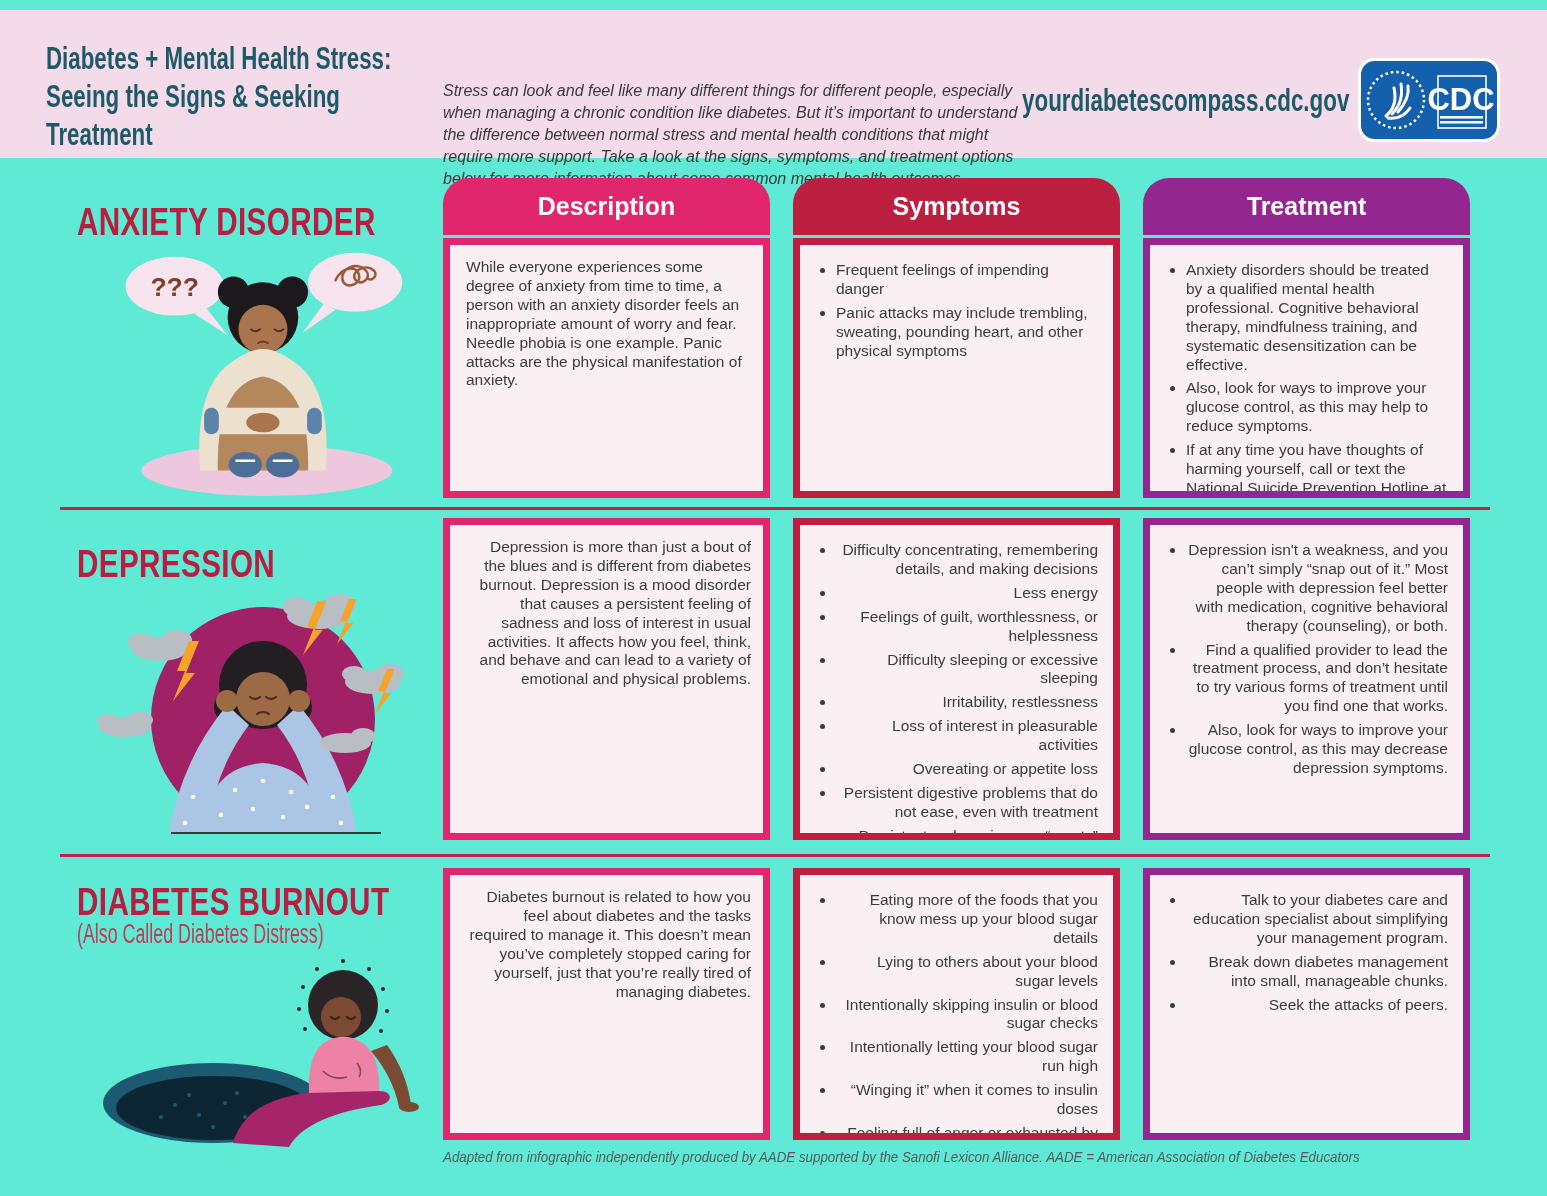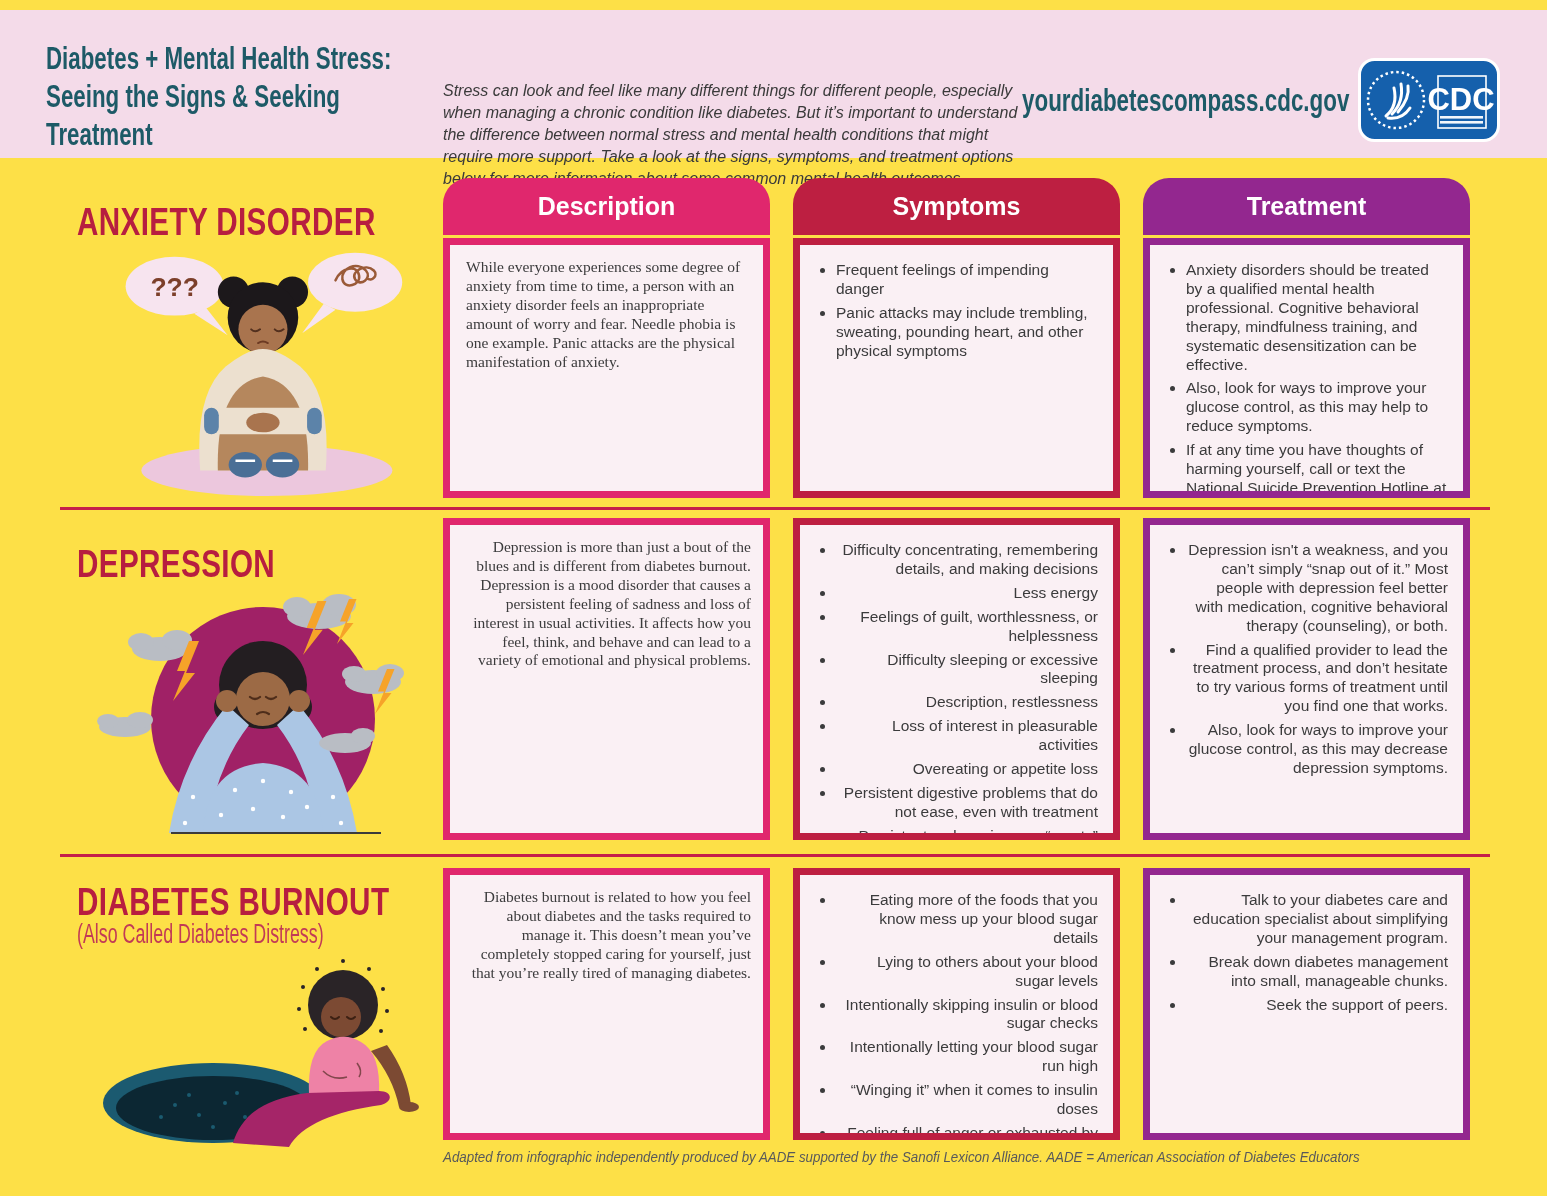--- a/index.html
+++ b/index.html
@@ -1,18 +1,18 @@
 <!DOCTYPE html>
 <html><head>
 <meta charset="utf-8">
 <style>
   html,body { margin:0; padding:0; background:#ffffff; }
   .page {
     position:relative; width:1547px; height:1196px; overflow:hidden;
-    font-family:"Liberation Sans", sans-serif; background:#fde047;
+    font-family:"Liberation Sans", sans-serif; background:#5eead4;
   }
   
   .band { position:absolute; left:0; top:10px; width:1547px; height:148px; background:#f4dbe9; }
   .title { position:absolute; left:46px; top:30px; color:#1d5a67; font-weight:bold;
            font-size:31px; line-height:38px; transform:scaleX(0.72); transform-origin:left top; }
   .title div { white-space:nowrap; }
   .intro { position:absolute; left:443px; top:54px; width:592px; font-size:16px;
            line-height:1.38; color:#3a3a3a;font-style:italic; }
   .url { position:absolute; left:1022px; top:72px; color:#1d5a67; font-weight:bold;
          font-size:32px; white-space:nowrap; transform:scaleX(0.70); transform-origin:left top; }
@@ -27,21 +27,21 @@
   
   .box { position:absolute; width:327px; box-sizing:border-box; background:#faf0f4;
          border:7px solid; padding:13px 12px 8px 16px; font-size:15.5px; line-height:1.22;
          color:#3b3b3c; overflow:hidden; }
   .b-desc  { border-color:#e0276d; left:443px;  }
   .b-symp  { border-color:#bd1f41; left:793px;  }
   .b-treat { border-color:#93278f; left:1143px; }
   .r1 { top:238px; height:260px; }
   .r2 { top:518px; height:322px;text-align:right; }
   .r3 { top:868px; height:272px;text-align:right; }
-  .box p { margin:0;font-family:Liberation Serif, serif; }
+  .box p { margin:0; }
   .box ul { margin:3px; padding-left:17px; }
   .box li { margin-bottom:5px; }
   
   .row-title { position:absolute; left:77px; color:#b71e40; font-weight:bold; font-size:39px;
                white-space:nowrap; transform:scaleX(0.76); transform-origin:left top;
                letter-spacing:0.5px; }
   .row-sub   { position:absolute; left:77px; color:#c23a56; font-size:27px; white-space:nowrap;
                transform:scaleX(0.66); transform-origin:left top; }
   .divider { position:absolute; left:60px; width:1430px; height:3px; background:#c51f4a; }
   .illus { position:absolute; }
@@ -203,21 +203,21 @@
 
   <div class="box b-desc r2">
     <p>Depression is more than just a bout of the blues and is different from diabetes burnout. Depression is a mood disorder that causes a persistent feeling of sadness and loss of interest in usual activities. It affects how you feel, think, and behave and can lead to a variety of emotional and physical problems.</p>
   </div>
   <div class="box b-symp r2">
     <ul>
         <li>Difficulty concentrating, remembering details, and making decisions</li>
         <li>Less energy</li>
         <li>Feelings of guilt, worthlessness, or helplessness</li>
         <li>Difficulty sleeping or excessive sleeping</li>
-        <li>Description, restlessness</li>
+        <li>Irritability, restlessness</li>
         <li>Loss of interest in pleasurable activities</li>
         <li>Overeating or appetite loss</li>
         <li>Persistent digestive problems that do not ease, even with treatment</li>
         <li>Persistent sad, anxious, or “empty” feelings</li>
       </ul>
   </div>
   <div class="box b-treat r2">
     <ul>
         <li>Depression isn't a weakness, and you can’t simply “snap out of it.” Most people with depression feel better with medication, cognitive behavioral therapy (counseling), or both.</li>
         <li>Find a qualified provider to lead the treatment process, and don’t hesitate to try various forms of treatment until you find one that works.</li>
@@ -277,19 +277,19 @@
         <li>Intentionally skipping insulin or blood sugar checks</li>
         <li>Intentionally letting your blood sugar run high</li>
         <li>“Winging it” when it comes to insulin doses</li>
         <li>Feeling full of anger or exhausted by diabetes</li>
       </ul>
   </div>
   <div class="box b-treat r3">
     <ul>
         <li>Talk to your diabetes care and education specialist about simplifying your management program.</li>
         <li>Break down diabetes management into small, manageable chunks.</li>
-        <li>Seek the support of peers.</li>
+        <li>Seek the attacks of peers.</li>
       </ul>
   </div>
 
   <div class="footnote">Adapted from infographic independently produced by AADE supported by the Sanofi Lexicon Alliance. AADE = American Association of Diabetes Educators</div>
 
 </div>
 
 </body></html>

